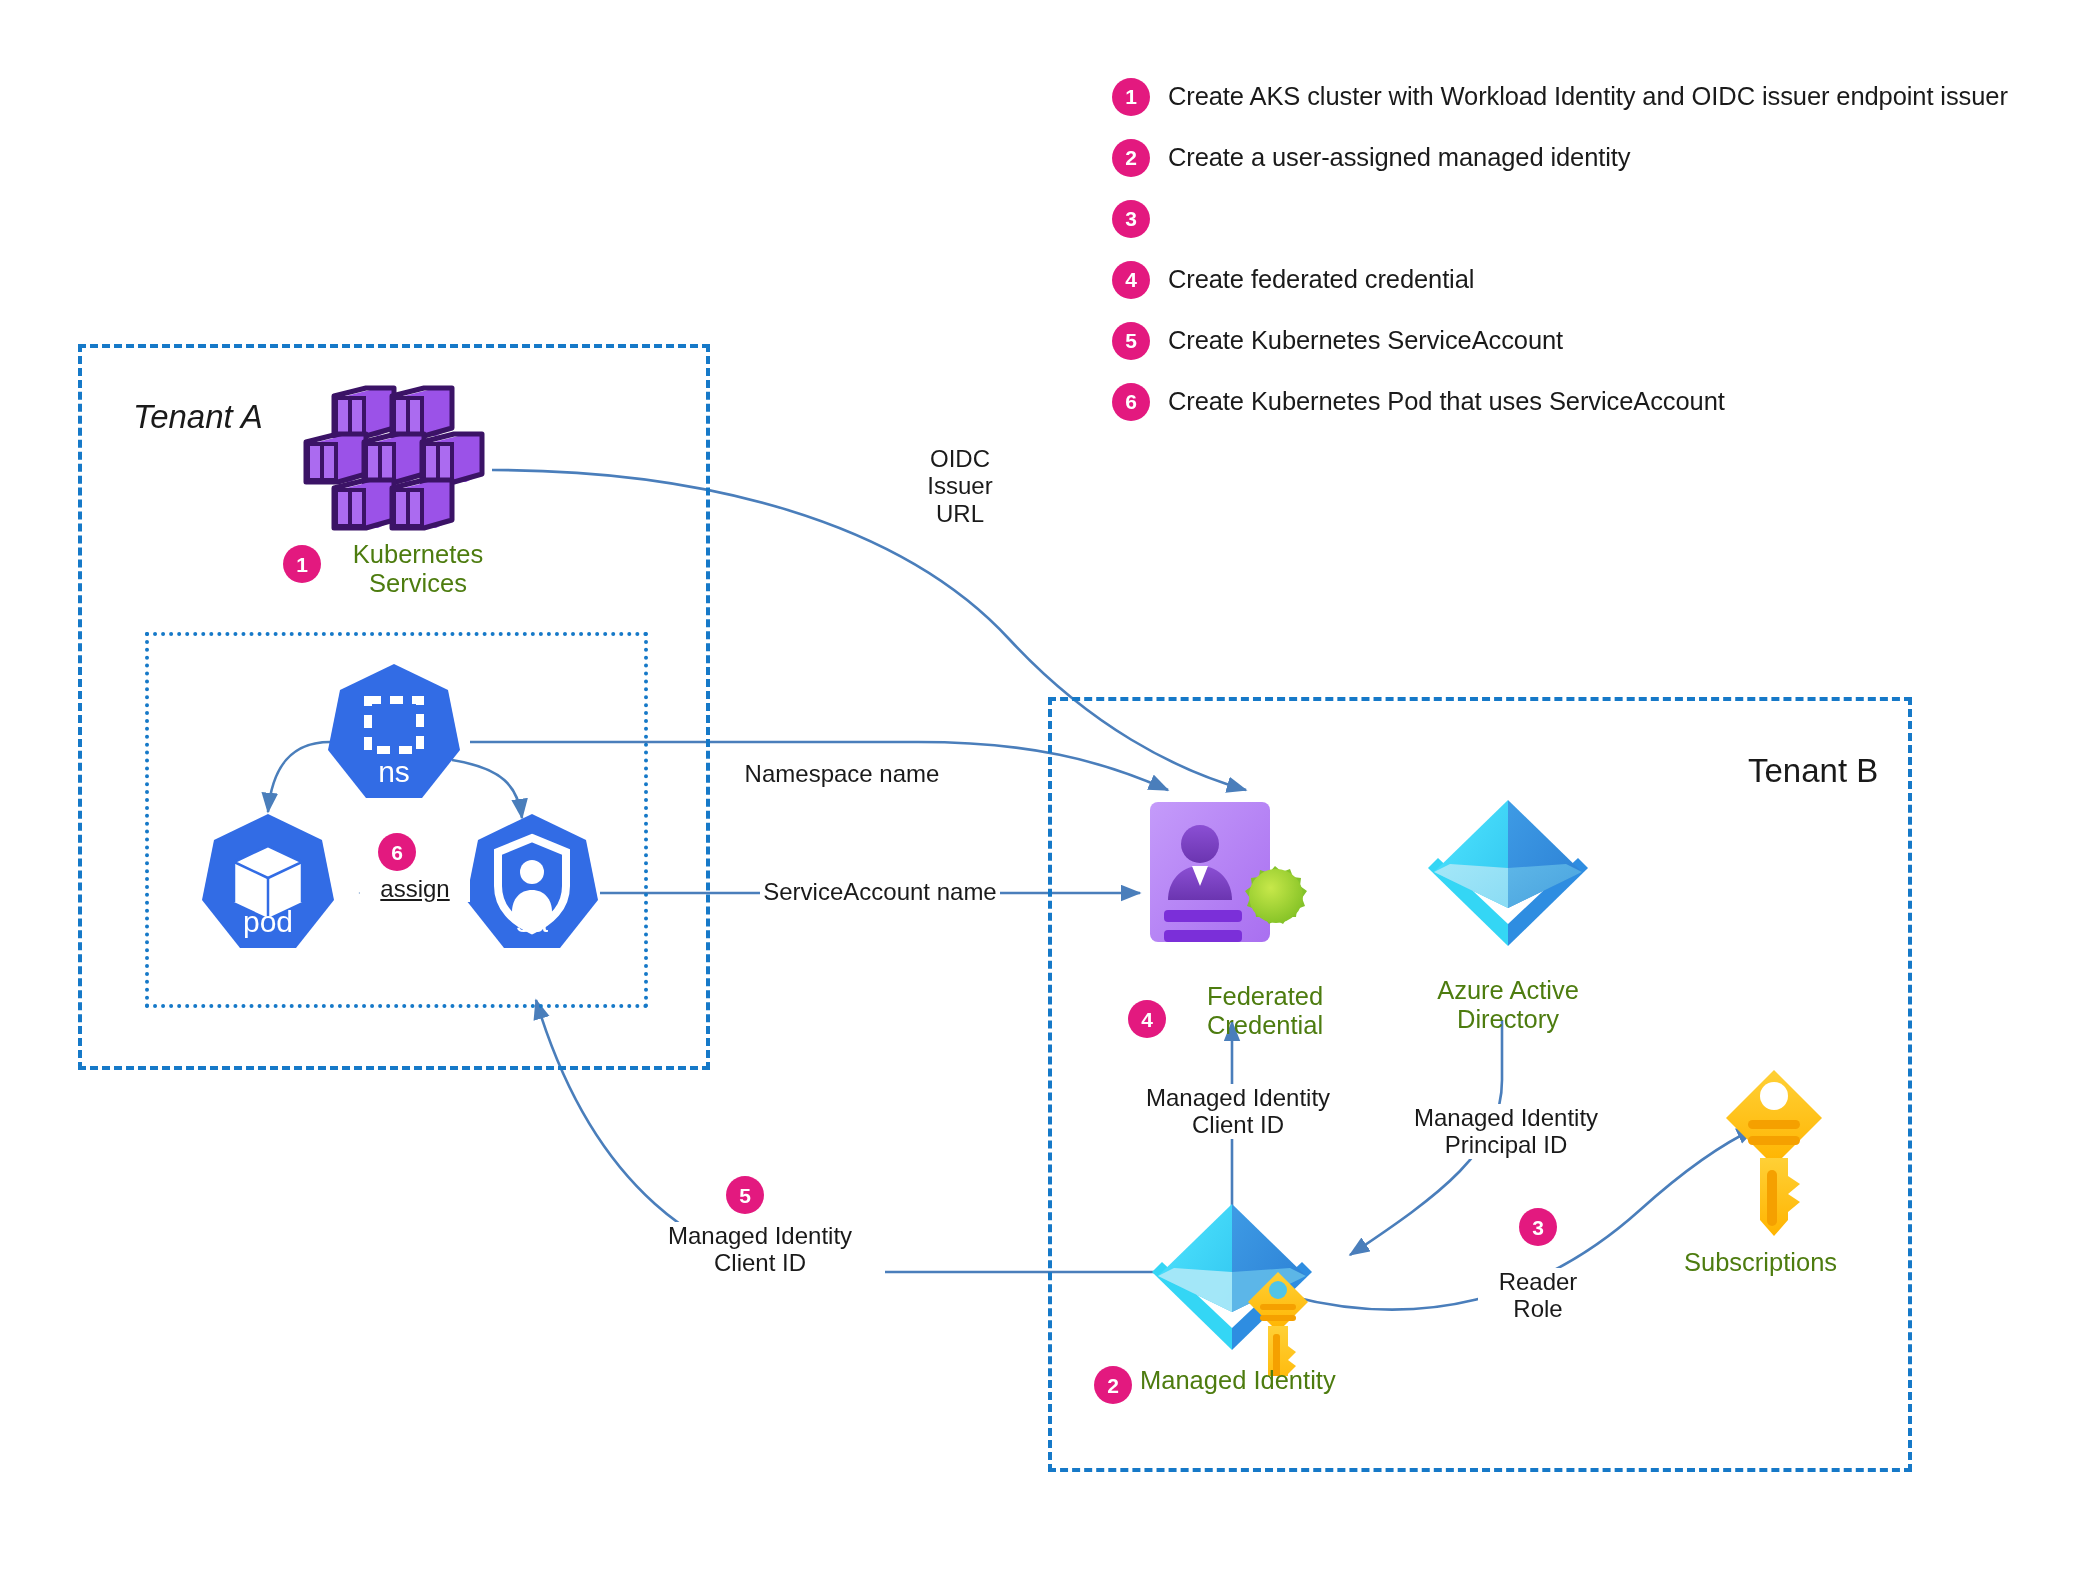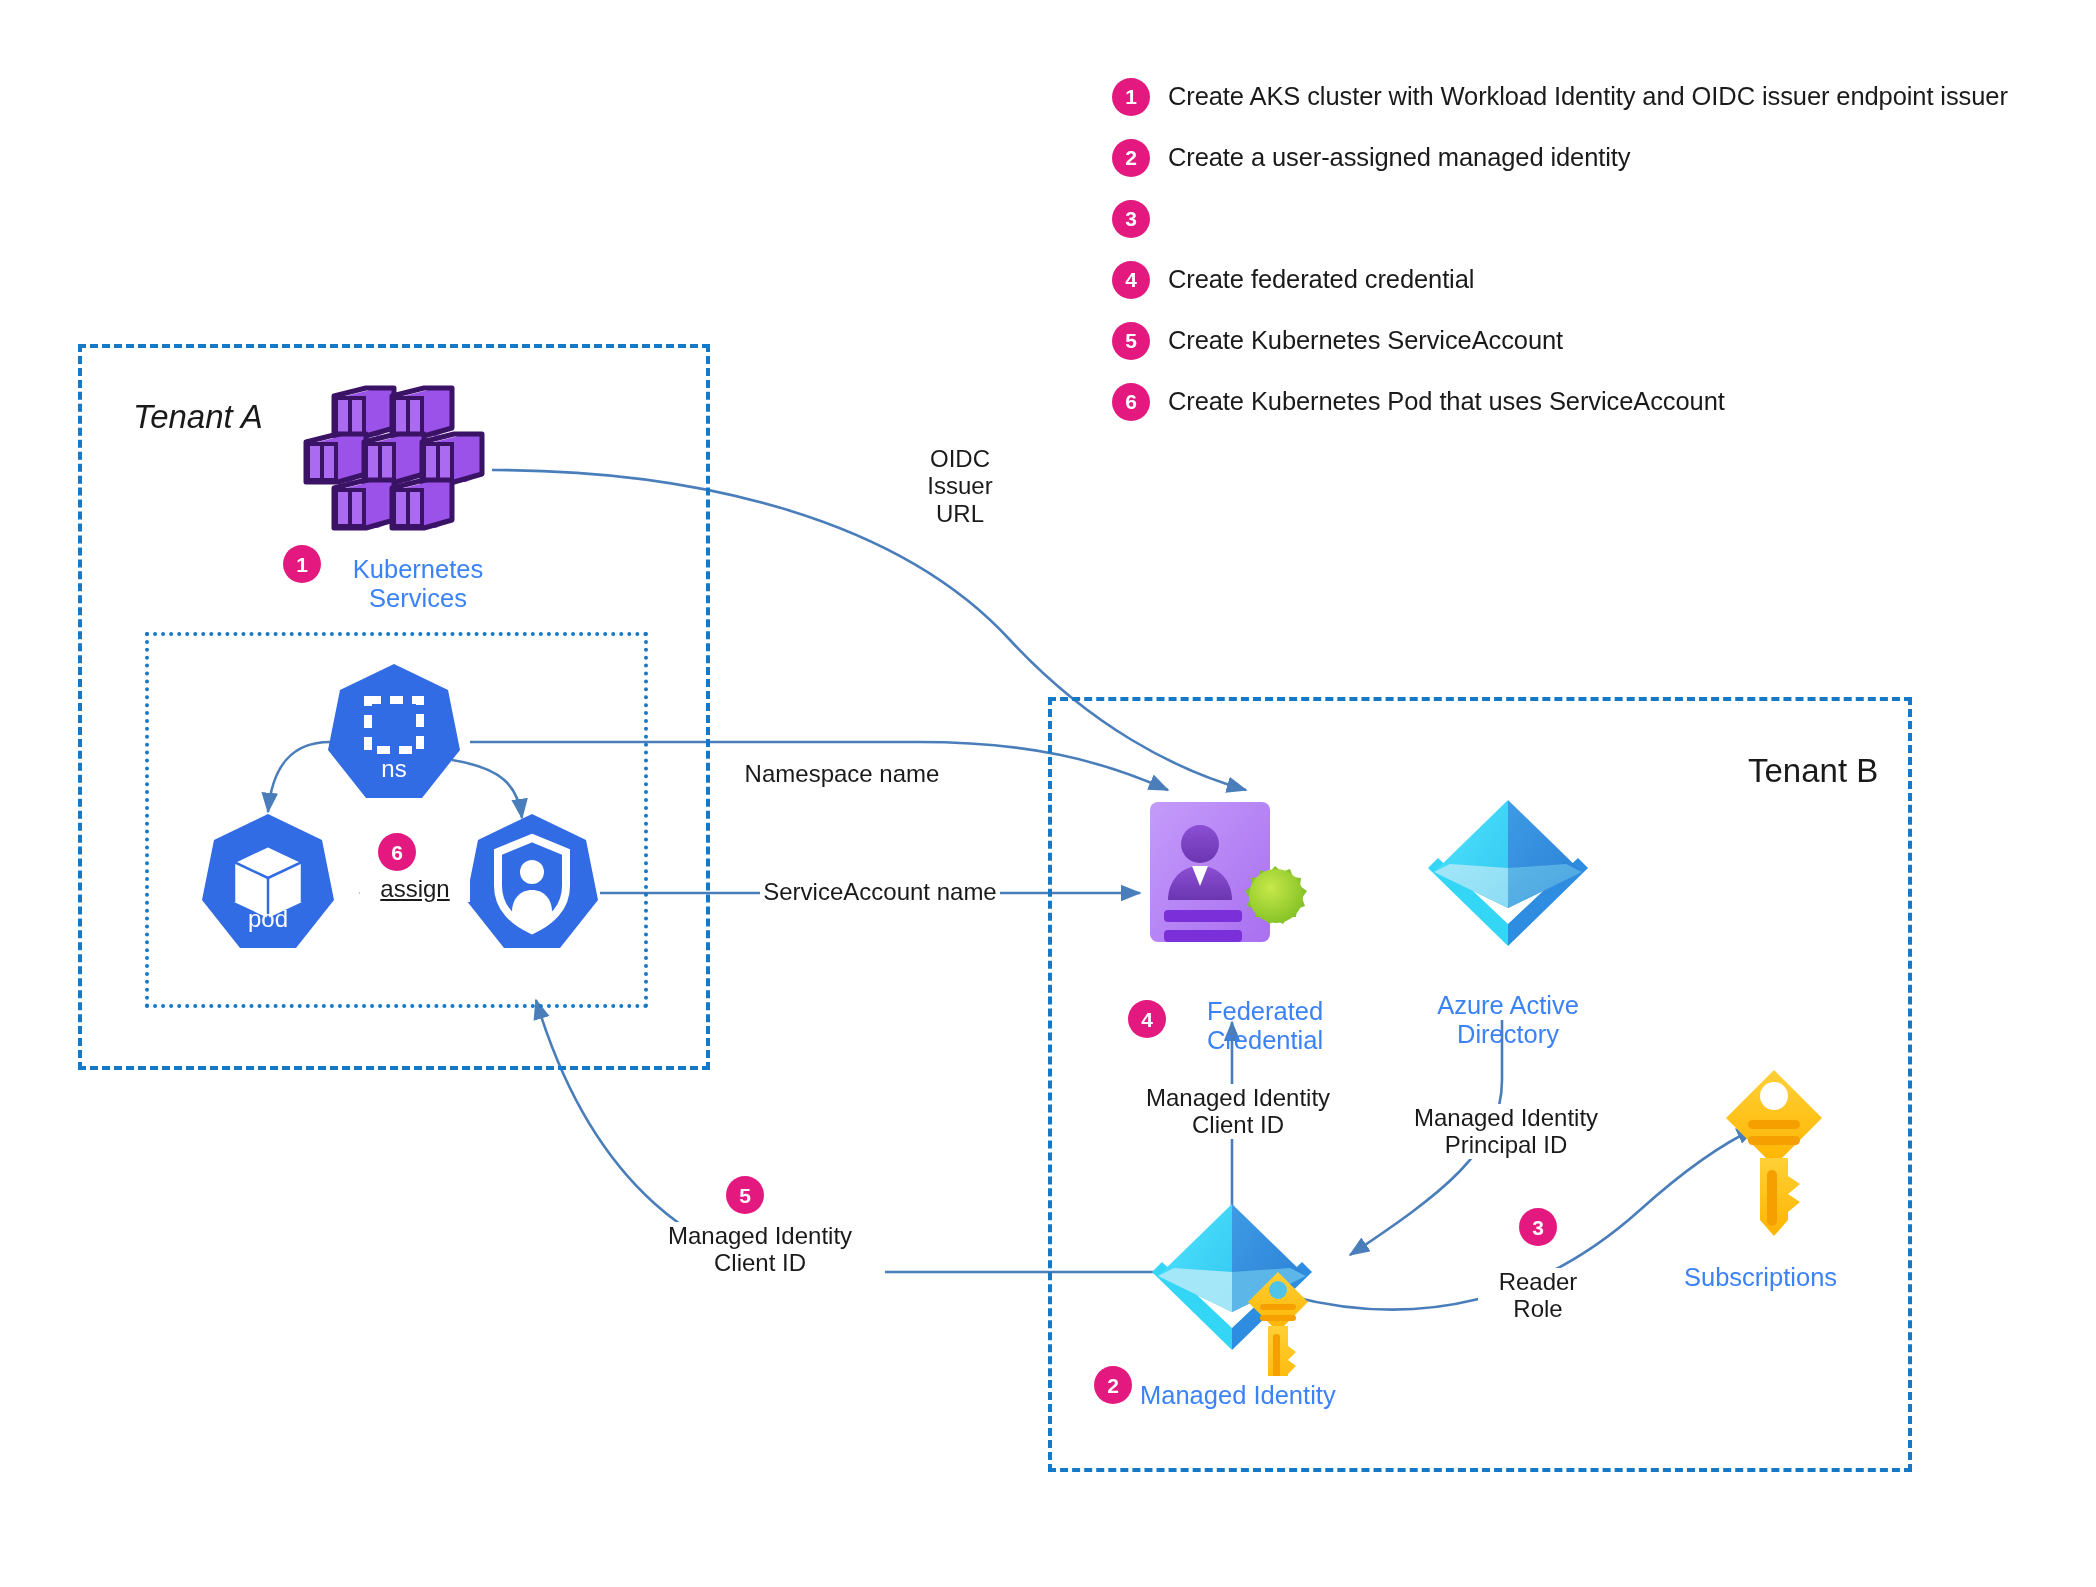--- a/index.html
+++ b/index.html
@@ -90,45 +90,44 @@
 
   
   .node {
     position: absolute;
     z-index: 4;
   }
   .node-caption {
     position: absolute;
     font-size: 25.5px;
     line-height: 1.13;
-    color: #3b82f6;
+    color: #4d7c0f;
     text-align: center;
     white-space: pre-line;
     z-index: 5;
-    margin-top: 15px;
   }
   .edge-label {
     position: absolute;
     font-size: 24px;
     line-height: 1.14;
     color: #1a1a1a;
     text-align: center;
     white-space: pre-line;
     background: #ffffff;
     z-index: 5;
   }
 
   
   .hept-wrap { position: absolute; }
   .hept-label {
     position: absolute;
     width: 100%;
     text-align: center;
     color: #ffffff;
-    font-size: 24px;
+    font-size: 30px;
     font-family: "Liberation Sans", sans-serif;
   }
 </style>
 </head>
 <body>
 
 <div id="canvas">
 
   <svg id="wires" viewBox="0 0 2096 1587" xmlns="http://www.w3.org/2000/svg">
     <defs>

